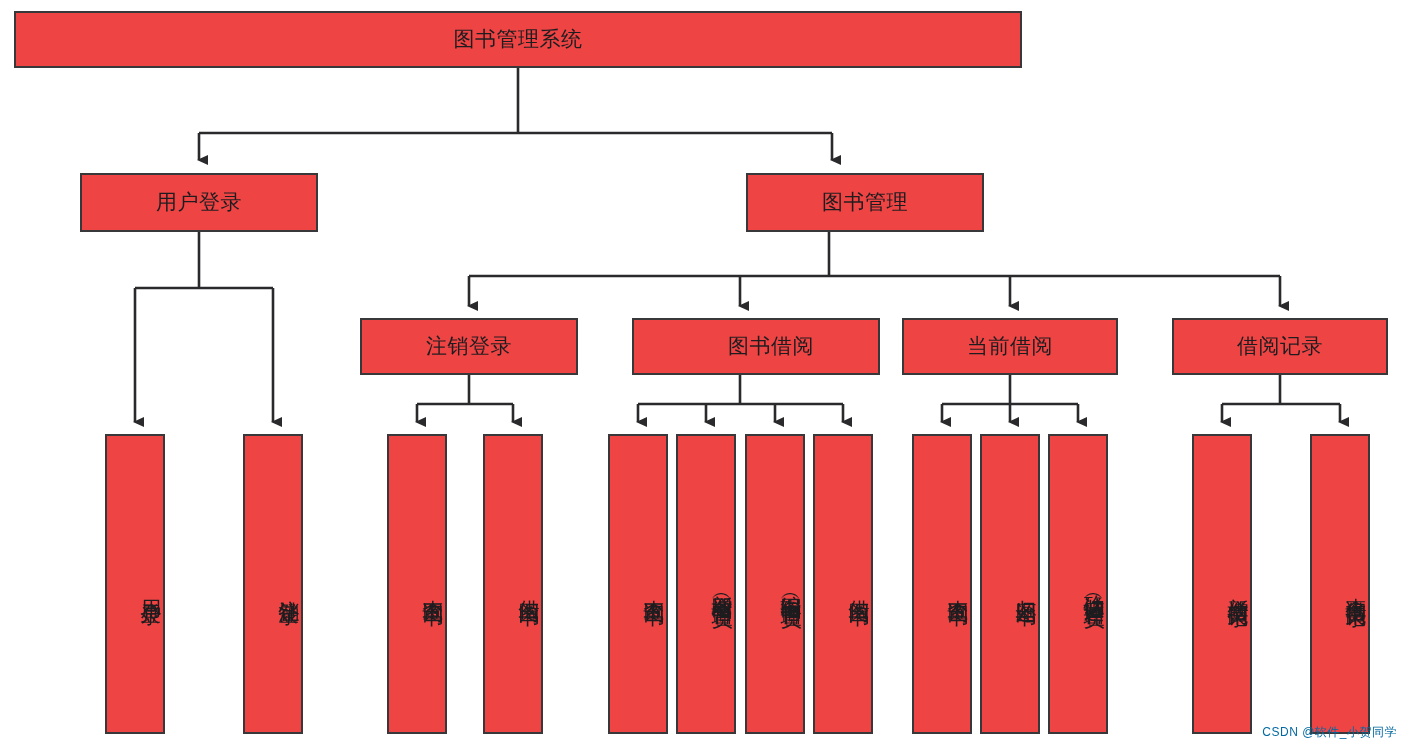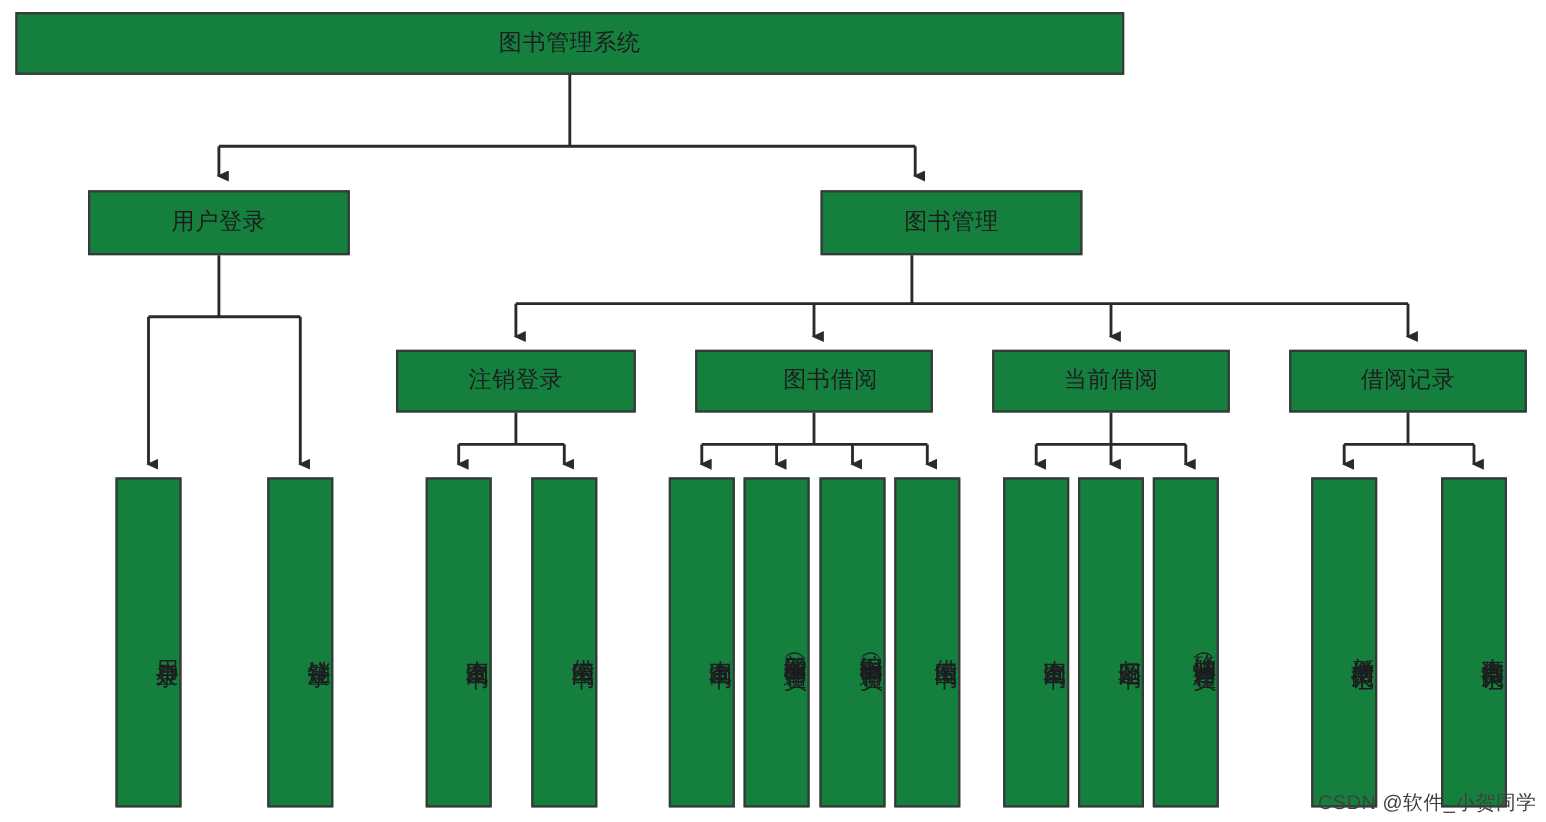--- a/index.html
+++ b/index.html
@@ -17,21 +17,21 @@
   }
   svg.edges {
     position: absolute;
     left: 0; top: 0;
     width: 1405px; height: 747px;
     pointer-events: none;
   }
   .node {
     position: absolute;
     border: 2px solid #38383a;
-    background: #15803d;
+    background: #ef4444;
     display: flex;
     align-items: center;
     justify-content: center;
     color: #1d1d20;
     line-height: 1.18;
   }
   .node.h {
     font-size: 21px;
     letter-spacing: 0.5px;
   }
@@ -42,22 +42,22 @@
     letter-spacing: 2px;
     align-items: flex-start;
     justify-content: center;
     padding-top: 6px;
     text-align: center;
   }
   .watermark {
     position: absolute;
     right: 8px;
     bottom: 6px;
-    font-size: 18px;
-    color: #404040;
+    font-size: 12px;
+    color: #0369a1;
     white-space: nowrap;
     letter-spacing: 0.5px;
   }
 </style>
 </head>
 <body>
 
 <div id="canvas">
 
   <svg class="edges" viewBox="0 0 1405 747" xmlns="http://www.w3.org/2000/svg">
@@ -109,21 +109,21 @@
       <path d="M1340,404 L1340,422" marker-end="url(#arrow)"></path>
     </g>
   </svg>
 
   <div class="node h" style="left:14px; top:11px; width:1008px; height:57px;">图书管理系统</div>
 
   <div class="node h" style="left:80px; top:173px; width:238px; height:59px;">用户登录</div>
   <div class="node h" style="left:710px; top:173px; width:238px; height:59px;margin-left:36px;">图书管理</div>
 
   <div class="node h" style="left:360px; top:318px; width:218px; height:57px;">注销登录</div>
-  <div class="node h" style="left:632px; top:318px; width:216px; height:57px;padding-left:30px;">图书借阅</div>
+  <div class="node h" style="left:632px; top:318px; width:248px; height:57px;padding-left:30px;">图书借阅</div>
   <div class="node h" style="left:1172px; top:318px; width:216px; height:57px;">借阅记录</div>
   <div class="node h" style="left:902px; top:318px; width:216px; height:57px;">当前借阅</div>
 
   <div class="node leaf" style="left:105px; top:434px; width:60px; height:300px;">用户登录</div>
   <div class="node leaf" style="left:243px; top:434px; width:60px; height:300px;">注销登录</div>
 
   <div class="node leaf" style="left:387px; top:434px; width:60px; height:300px;">查询图书</div>
   <div class="node leaf" style="left:483px; top:434px; width:60px; height:300px;">借阅图书</div>
 
   <div class="node leaf" style="left:608px; top:434px; width:60px; height:300px;">查询图书</div>

